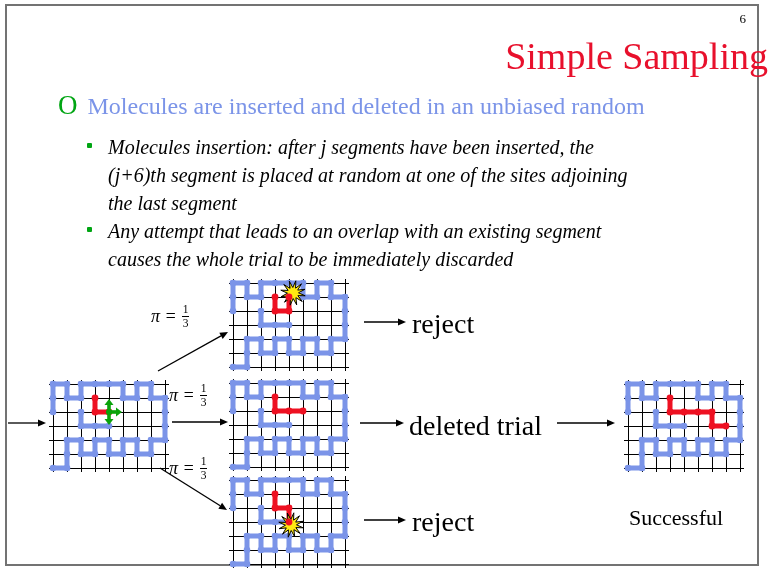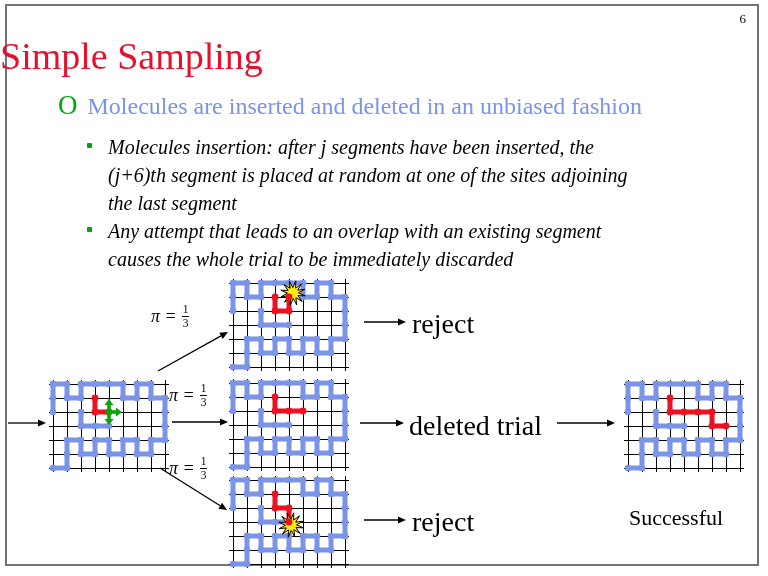--- a/index.html
+++ b/index.html
@@ -1,21 +1,21 @@
 <!DOCTYPE html>
 <html><head>
 <meta charset="utf-8">
 <style>
   html,body{margin:0;padding:0;background:#fff;}
   .stage{position:relative;width:768px;height:576px;background:#fff;overflow:hidden;
          font-family:"Liberation Serif",serif;color:#000;}
   .frame{position:absolute;left:5px;top:4px;width:754px;height:562px;
          border:2px solid #737373;box-sizing:border-box;}
   .page-number{position:absolute;top:11px;right:22px;font-size:13px;}
-  .title{position:absolute;top:34px;left:0;width:100%;text-align:left;
+  .title{position:absolute;top:34px;left:0;width:100%;text-align:right;
          font-size:38px;font-weight:normal;color:#e8102c;margin:0;}
   .heading{position:absolute;left:58px;top:90px;white-space:nowrap;}
   .o-bullet{font-size:27px;color:#00a513;margin-right:10px;}
   .heading-text{font-size:24px;color:#7b94e8;}
   .bullets{position:absolute;left:85px;top:133px;width:640px;}
   .bullet-item{position:relative;padding-left:23px;font-style:italic;
                font-size:20px;line-height:28px;}
   .bullet-item + .bullet-item{}
   .bullet-item .line{display:block;}
   .dot{position:absolute;left:2px;top:10px;width:5px;height:5px;
@@ -34,21 +34,21 @@
 <body>
 
 <div class="stage">
   <div class="frame"></div>
 
   <div class="page-number">6</div>
 
   <h1 class="title">Simple Sampling</h1>
 
   <div class="heading">
-    <span class="o-bullet">O</span><span class="heading-text">Molecules are inserted and deleted in an unbiased fashion</span>
+    <span class="o-bullet">O</span><span class="heading-text">Molecules are inserted and deleted in an unbiased random</span>
   </div>
 
   <div class="bullets">
     <div class="bullet-item">
       <span class="dot"></span>
       <span class="line">Molecules insertion:  after j segments have been inserted, the</span>
       <span class="line">(j+6)th segment is placed at random at one of the sites adjoining</span>
       <span class="line">the last segment</span>
     </div>
     <div class="bullet-item">

